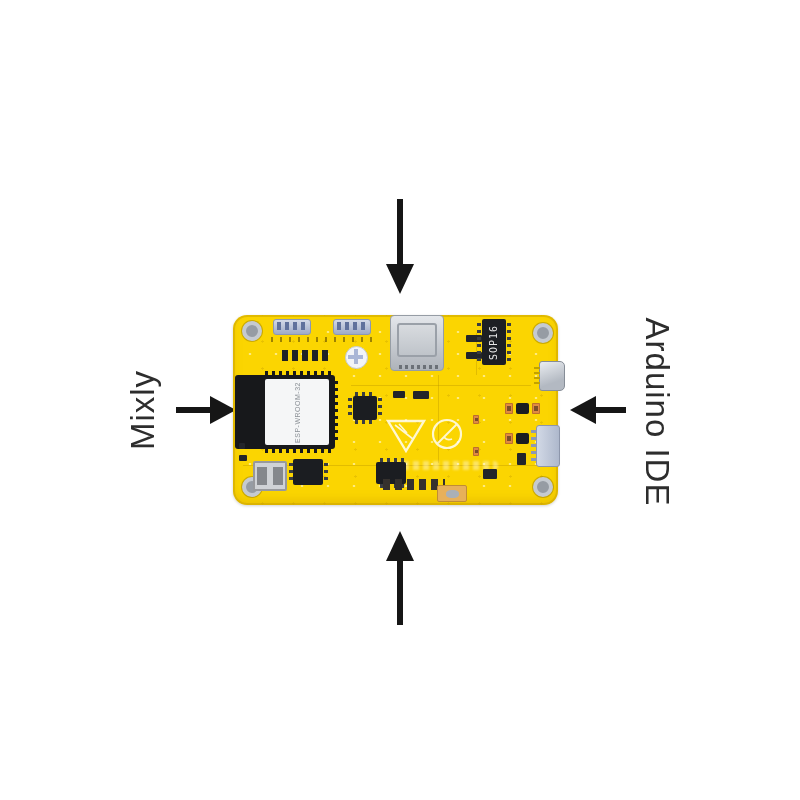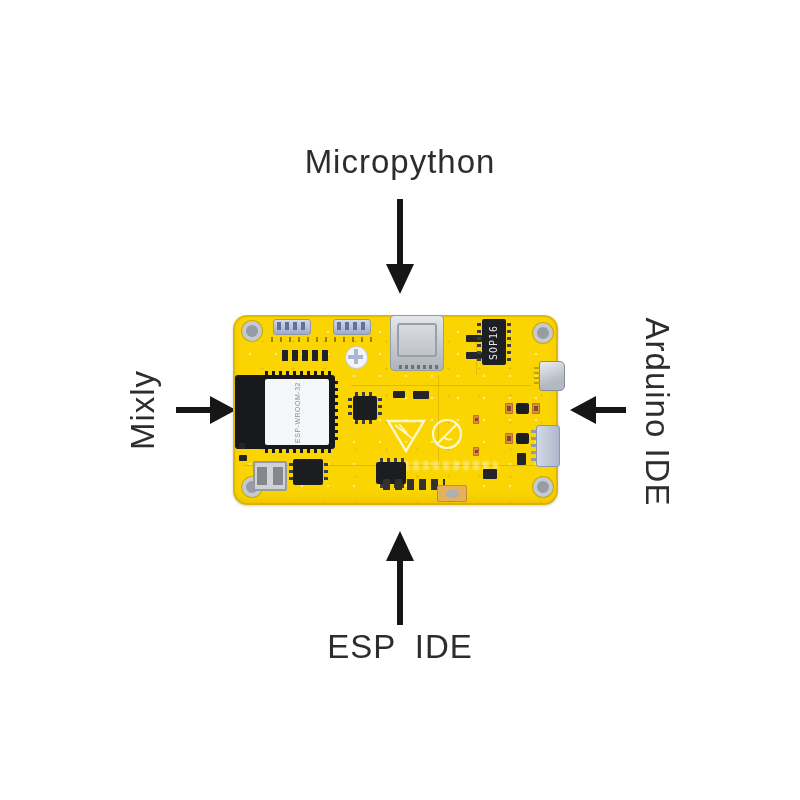--- a/index.html
+++ b/index.html
@@ -107,24 +107,22 @@
   .caps-row{left:150px;top:164px;width:62px;height:11px;
       background:repeating-linear-gradient(90deg,#35312e 0 7px,transparent 7px 12px);}
   .oconn{left:204px;top:170px;width:30px;height:17px;background:#e7b05a;border:1px solid #c08c35;border-radius:2px;}
   .oconn::before{content:"";position:absolute;left:8px;top:4px;width:13px;height:8px;background:#aab0b6;border-radius:40%;}
 </style>
 </head>
 <body>
 
 <div id="canvas">
 
-  <div class="label label-top">Micropython</div>
   <div class="label label-left">Mixly</div>
   <div class="label label-right">Arduino IDE</div>
-  <div class="label label-bottom">ESP IDE</div>
 
   <div class="arr-top">
     <div class="shaft"></div>
     <div class="head"></div>
   </div>
   <div class="arr-bottom">
     <div class="shaft"></div>
     <div class="head"></div>
   </div>
   <div class="arr-left">

